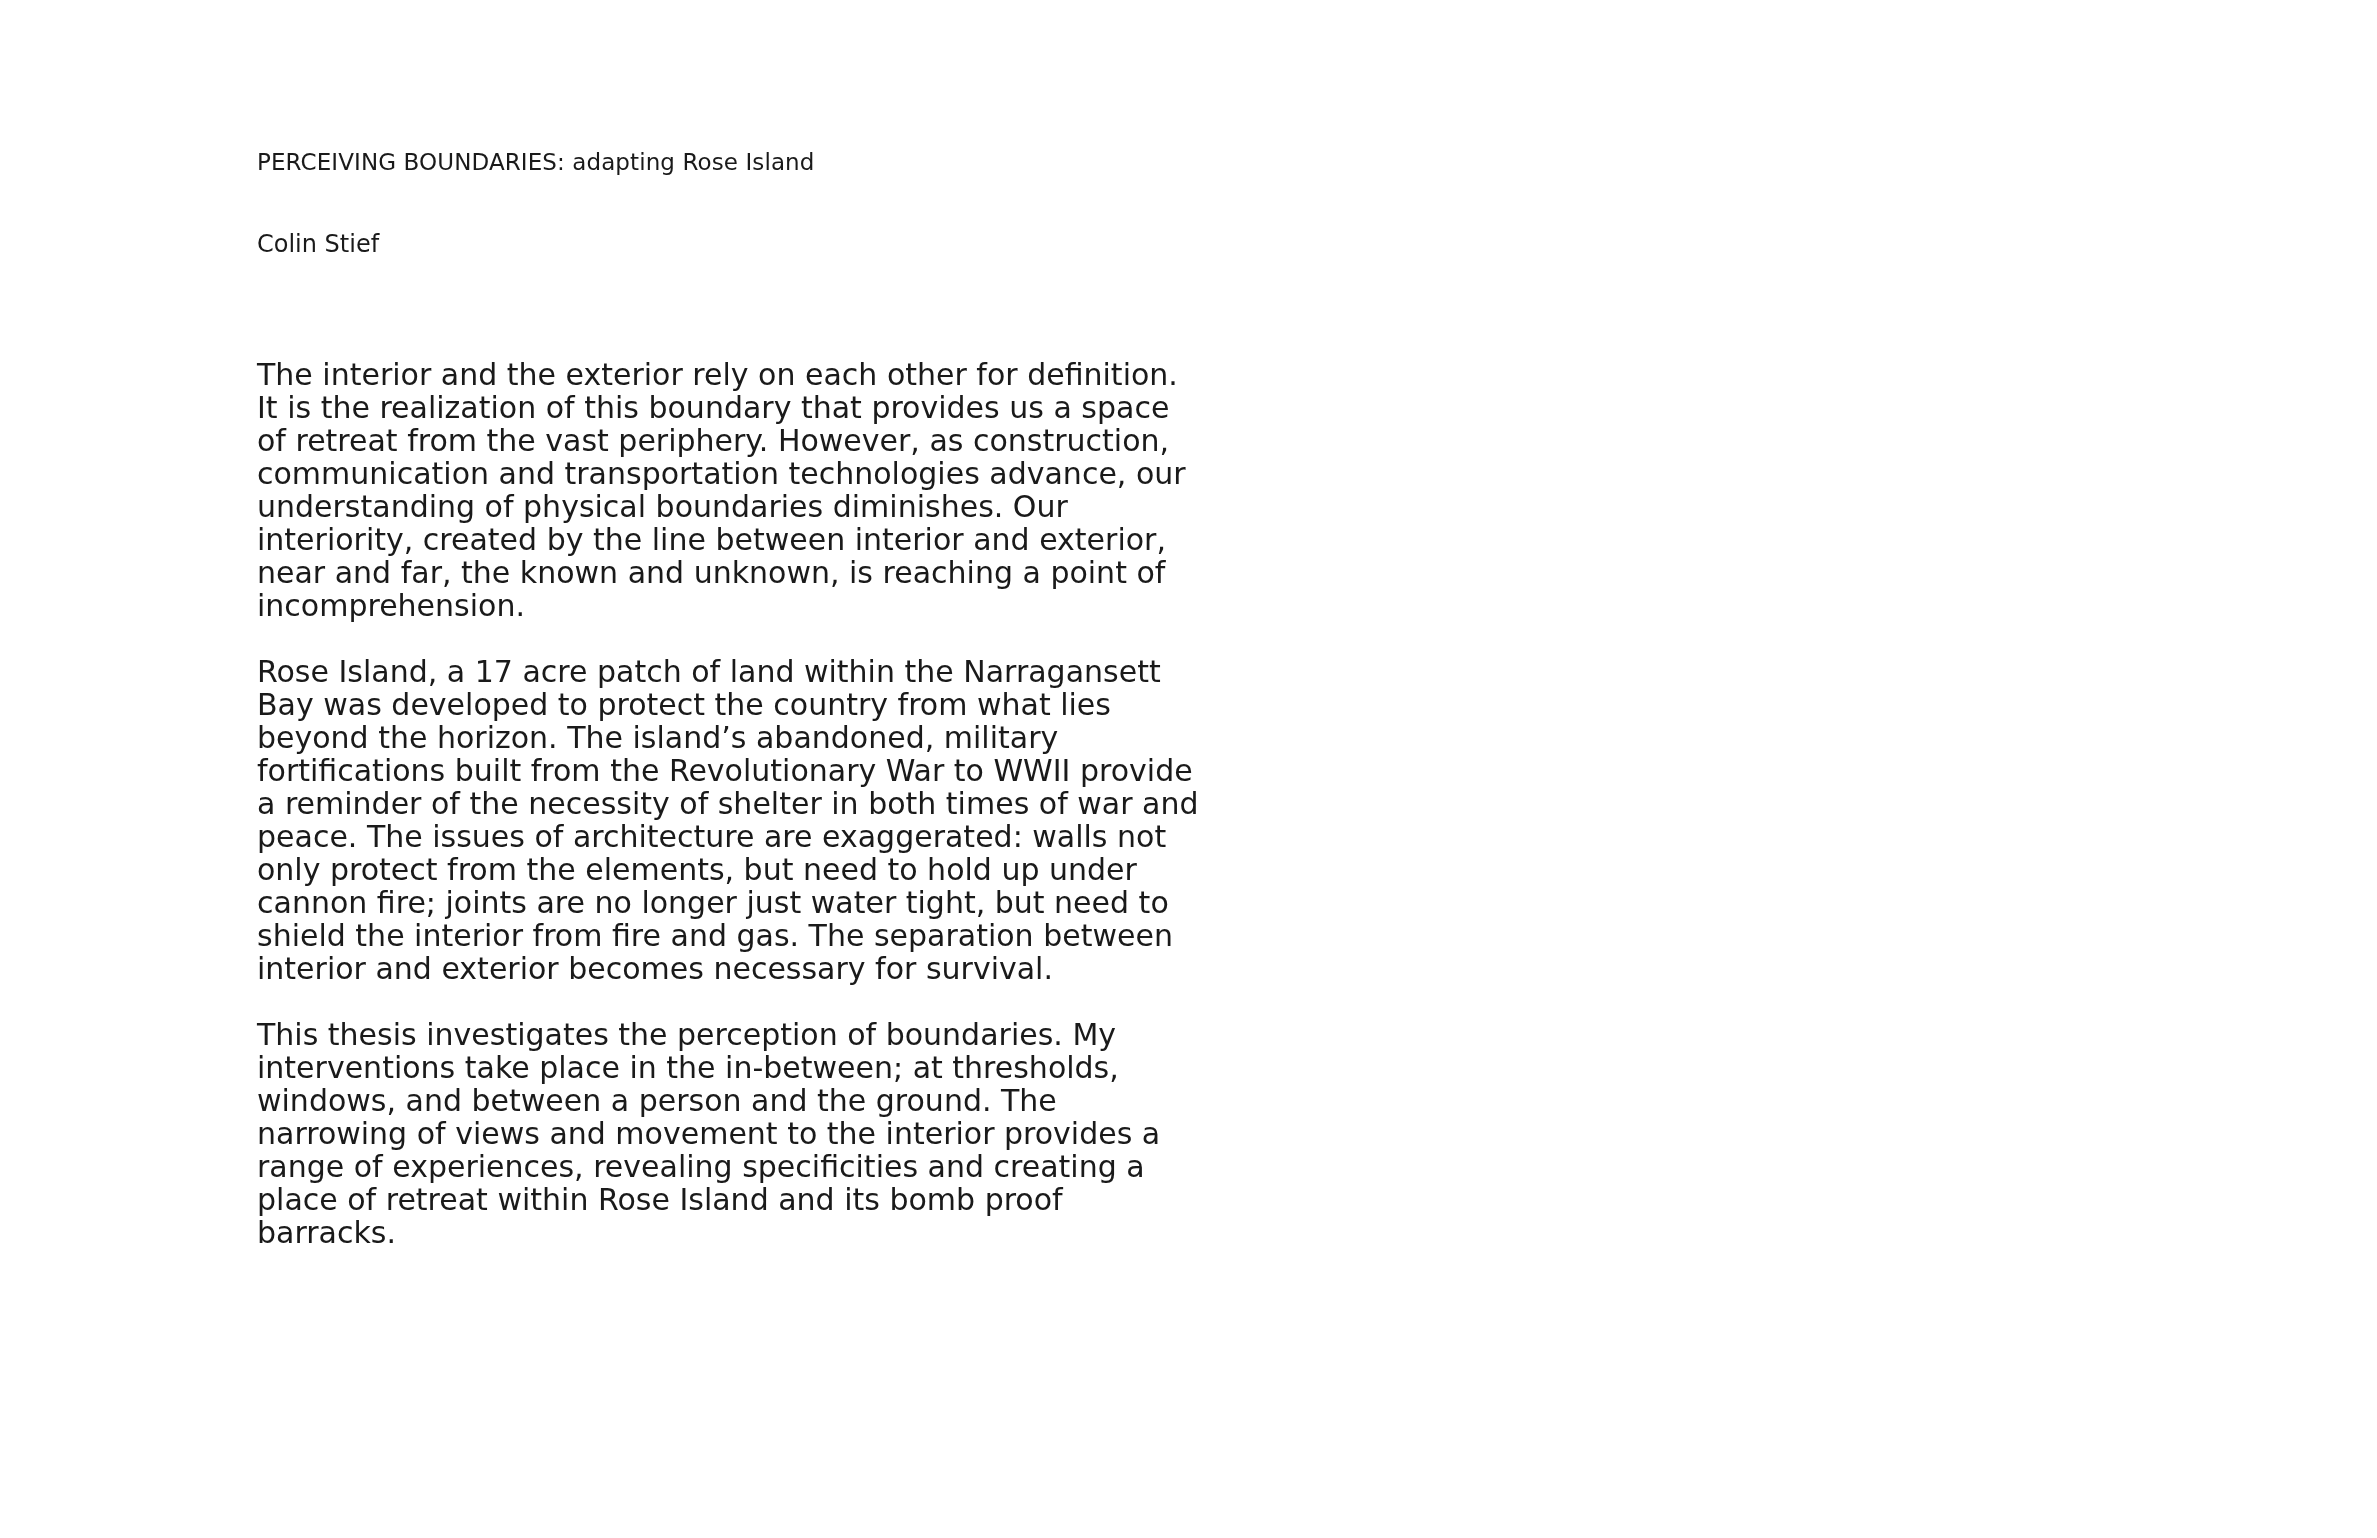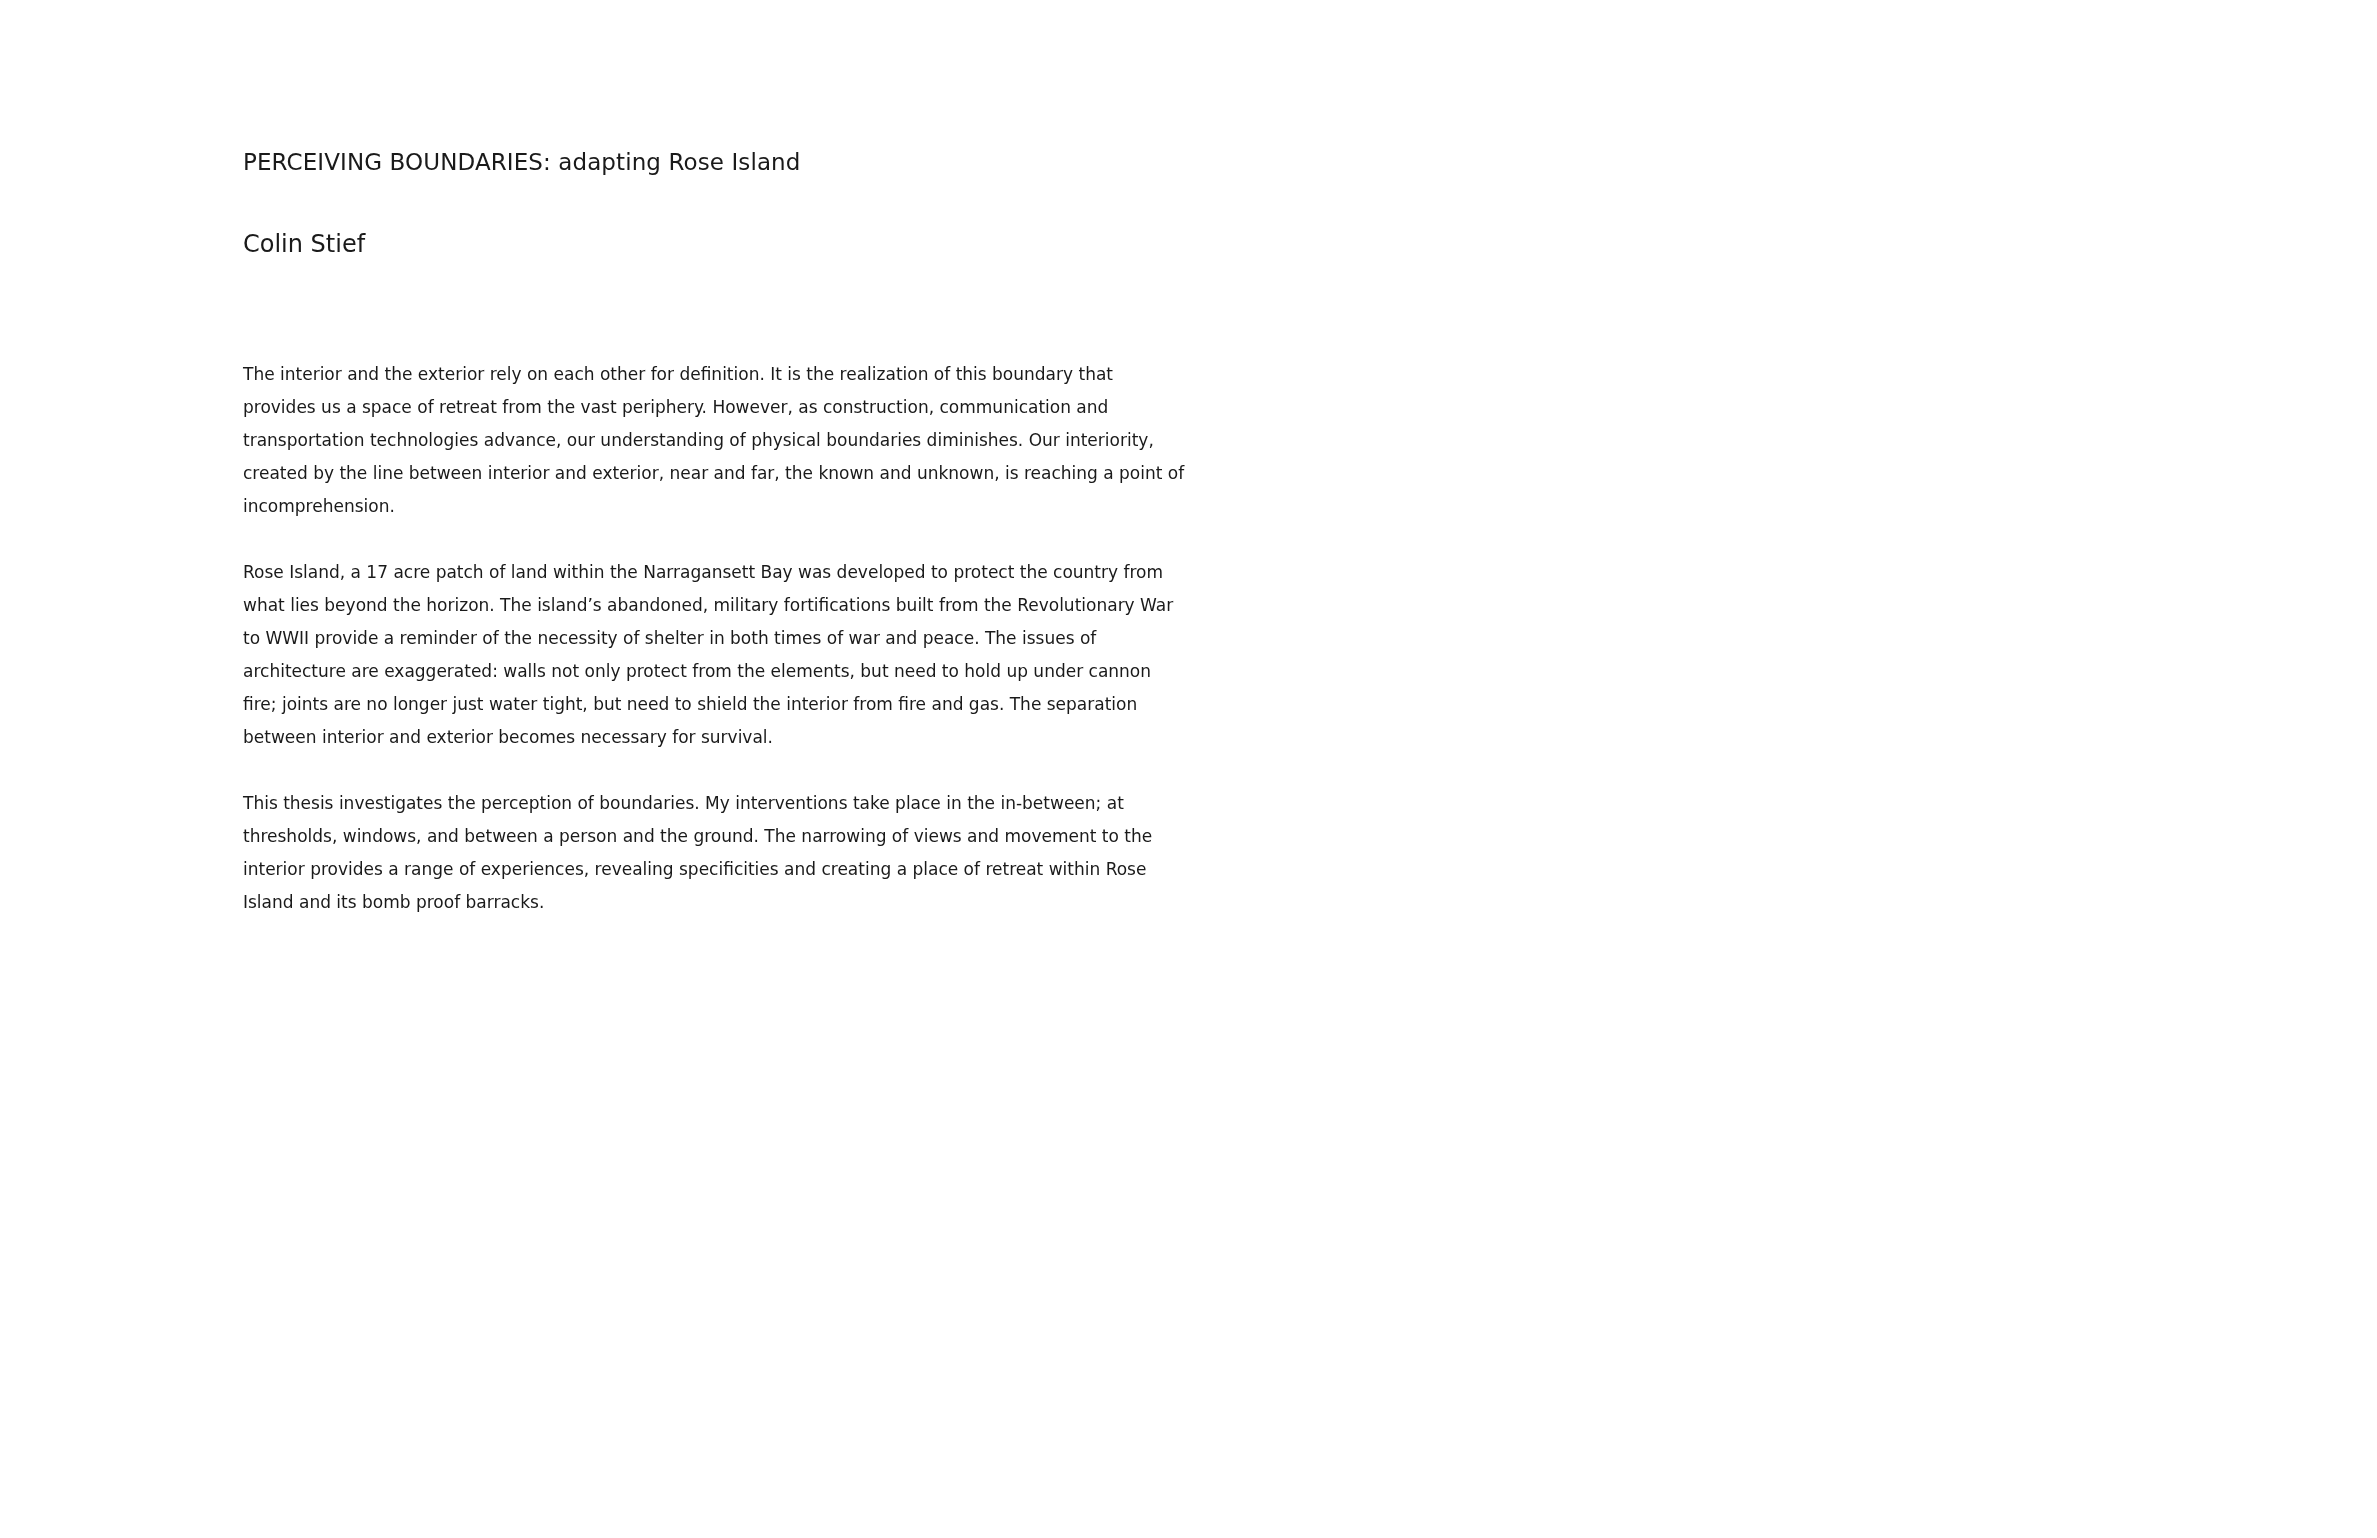--- a/index.html
+++ b/index.html
@@ -16,21 +16,21 @@
   }
   .page {
     position: relative;
     width: 2377px;
     height: 1538px;
     background: #ffffff;
     overflow: hidden;
   }
   .content {
     position: absolute;
-    left: 243px;
+    left: 257px;
     top: 147px;
     width: 951px;
   }
   .doc-title {
     font-size: 23px;
     line-height: 1.35;
     letter-spacing: 0.1px;
     color: #1a1a1a;
     margin: 0 0 0 0;
     font-weight: 400;
@@ -39,21 +39,21 @@
     font-size: 24px;
     line-height: 1.35;
     color: #1a1a1a;
     margin: 50px 0 0 0;
     font-weight: 400;
   }
   .body-block {
     margin-top: 98px;
   }
   .para {
-    font-size: 17px;
+    font-size: 30px;
     line-height: 33px;
     color: #1a1a1a;
     margin: 0 0 33px 0;
     text-align: left;
     width: 944px;
   }
   .para:last-child {
     margin-bottom: 16px;
   }
 </style>

